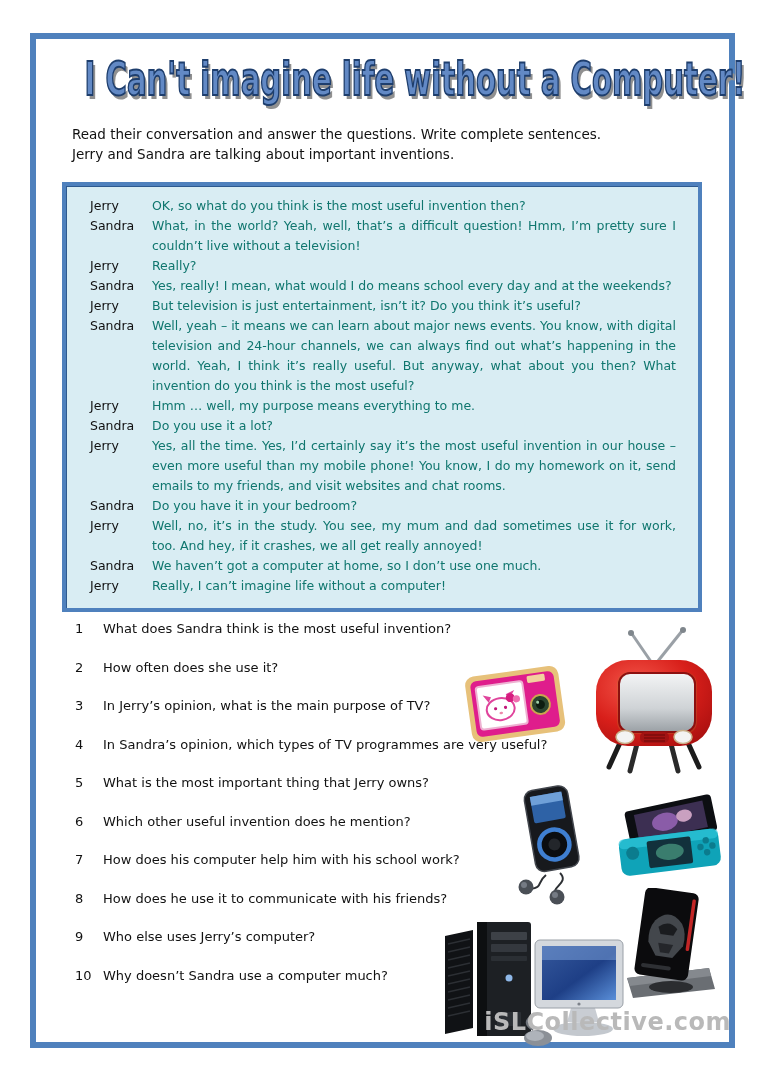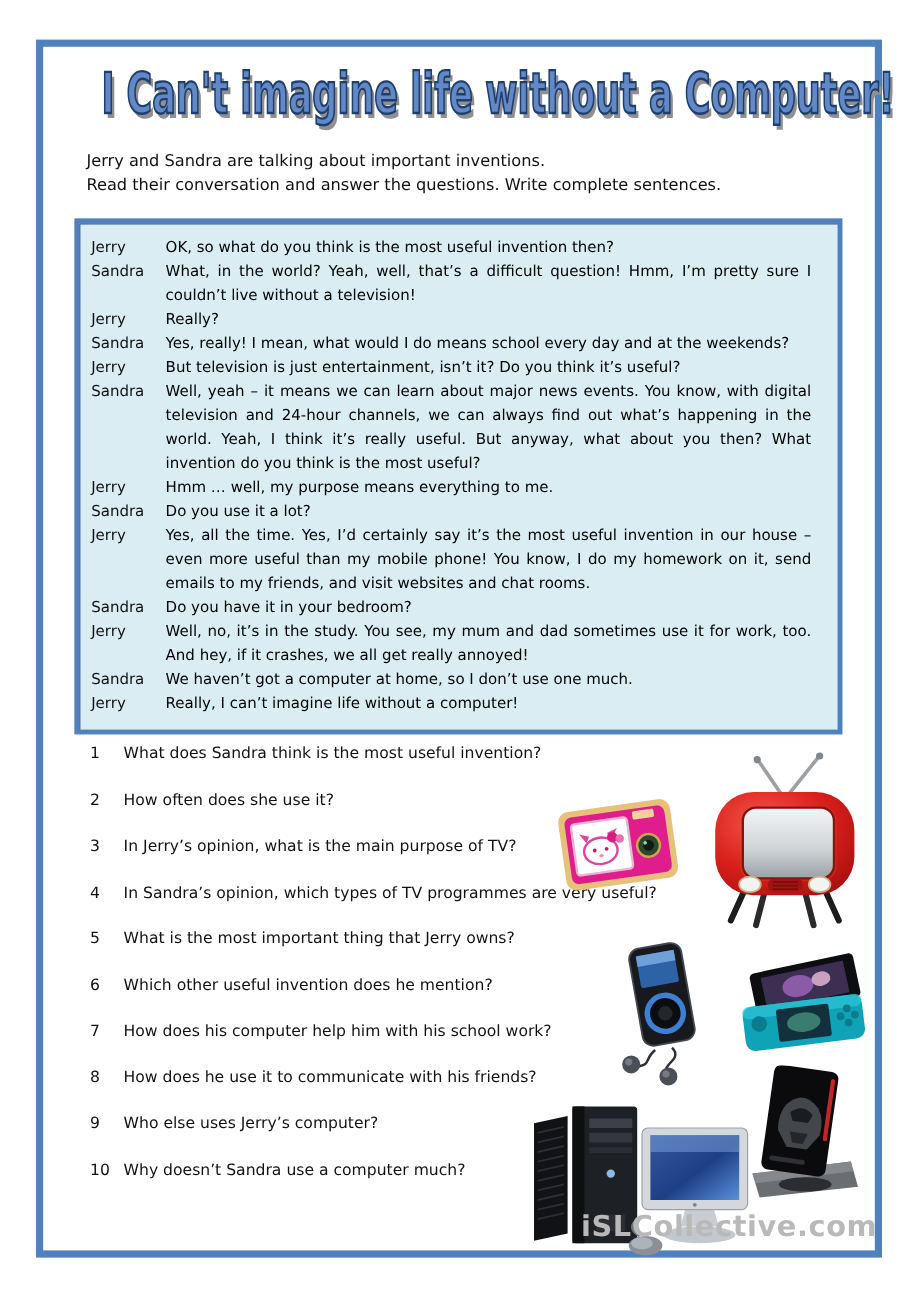--- a/index.html
+++ b/index.html
@@ -23,25 +23,25 @@
     letter-spacing:0px;
   }
   .intro{
     position:absolute;left:72px;top:125px;width:620px;
     font-size:13.5px;line-height:19.5px;color:#111;
   }
   .dialogue-box{
     position:absolute;left:62px;top:182px;width:640px;height:430px;
     background:#d9edf3;border:4px solid #4f81bd;box-sizing:border-box;
     box-shadow:inset 1px 1px 0 #2e5a8f;
-    padding:10px 14px 8px 10px;
+    padding:10px 14px 8px 24px;
   }
   .turn{display:grid;grid-template-columns:62px 1fr;}
   .turn .spk{font-size:12.5px;line-height:20px;color:#101010;}
-  .turn .txt{font-size:12.5px;line-height:20px;color:#000000;text-align:justify;padding-right:8px;}
+  .turn .txt{font-size:12.5px;line-height:20px;color:#0f766e;text-align:justify;padding-right:8px;}
   .questions{
     position:absolute;left:75px;top:620px;width:600px;
   }
   .q-label{font-size:13.5px;line-height:18px;margin-bottom:9px;color:#111;}
   .q{display:grid;grid-template-columns:28px 1fr;margin-bottom:20.5px;}
   .qn{font-size:13px;line-height:18px;color:#111;}
   .qt{font-size:13px;line-height:18px;color:#111;}
   .img-wrap{position:absolute;}
   .watermark{
     position:absolute;right:32px;top:1008px;
@@ -52,22 +52,22 @@
 <body>
 
 <div class="sheet">
   <div class="page-frame"></div>
 
   <div class="title">
     <span>I Can't imagine life without a Computer!</span>
   </div>
 
   <div class="intro">
+    <div>Read their conversation and answer the questions. Write complete sentences.</div>
     <div>Jerry and Sandra are talking about important inventions.</div>
-    <div>Read their conversation and answer the questions. Write complete sentences.</div>
   </div>
 
   <div class="dialogue-box">
     <div class="turn">
         <span class="spk">Jerry</span>
         <span class="txt">OK, so what do you think is the most useful invention then?</span>
       </div>
     <div class="turn">
         <span class="spk">Sandra</span>
         <span class="txt">What, in the world? Yeah, well, that’s a difficult question! Hmm, I’m pretty sure I couldn’t live without a television!</span>

